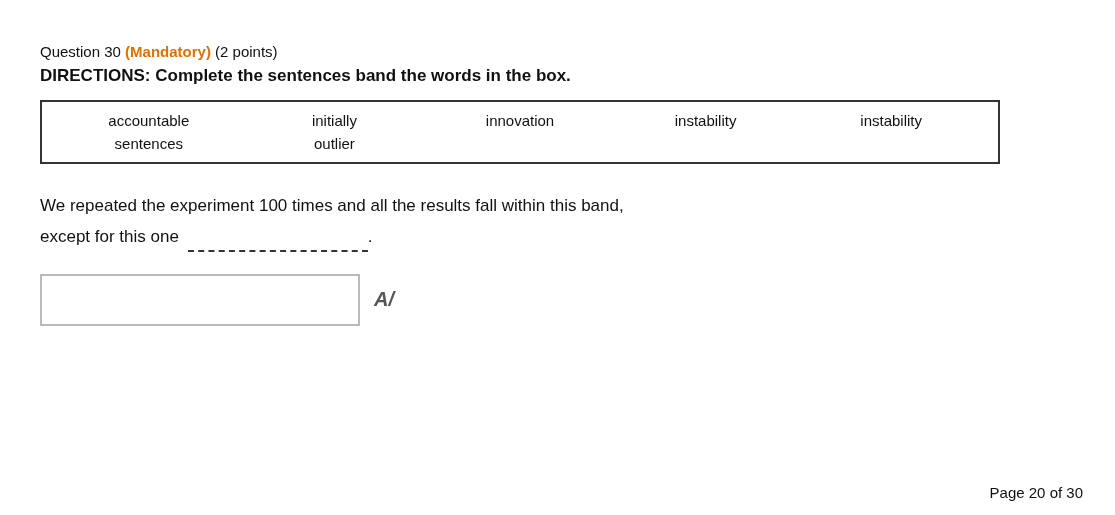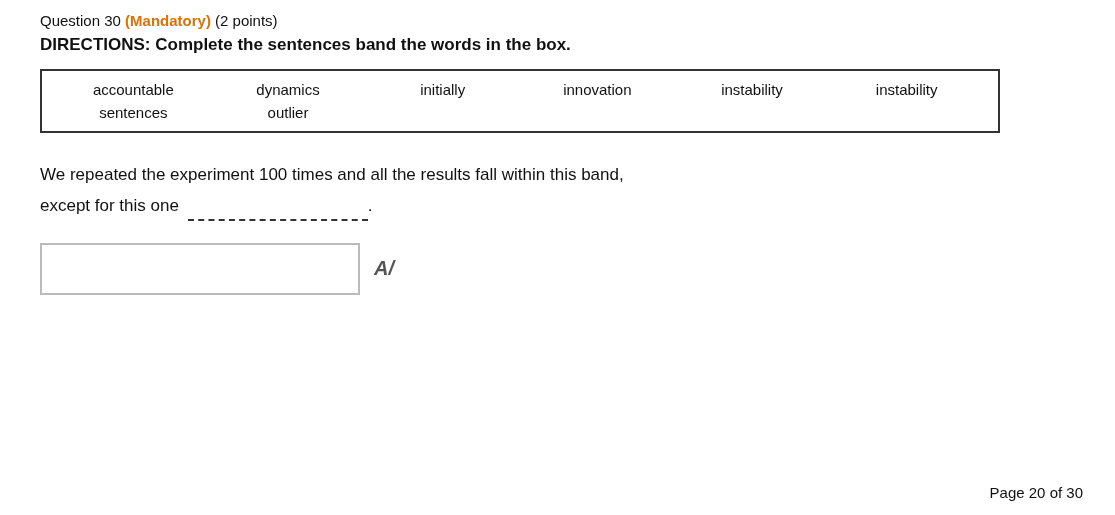--- a/index.html
+++ b/index.html
@@ -16,21 +16,21 @@
       overflow: hidden;
       display: flex;
       align-items: center;
       justify-content: center;
     }
 
     .page {
       background: #ffffff;
       width: 1115px;
       height: 515px;
-      padding: 12px 40px 20px 40px;
+      padding: 43px 40px 20px 40px;
       position: relative;
     }
 
     .question-header {
       font-size: 15px;
       margin-bottom: 6px;
       color: #111;
     }
 
     .question-header .mandatory {
@@ -48,21 +48,21 @@
     .word-box {
       border: 2px solid #333;
       padding: 10px 16px;
       display: inline-block;
       margin-bottom: 28px;
       width: 960px;
     }
 
     .word-box-grid {
       display: grid;
-      grid-template-columns: repeat(6, 1fr);
+      grid-template-columns: repeat(5, 1fr);
       row-gap: 6px;
       column-gap: 4px;
     }
 
     .word-item {
       font-size: 15px;
       color: #111;
       text-align: center;
     }
 
@@ -120,21 +120,20 @@
     <span>Question 30</span>
     <span class="mandatory">(Mandatory)</span>
     <span>(2 points)</span>
   </div>
 
   <div class="directions">DIRECTIONS: Complete the sentences band the words in the box.</div>
 
   <div class="word-box">
     <div class="word-box-grid">
       <div class="word-item">accountable</div>
-      <div class="word-item">dynamics</div>
       <div class="word-item">initially</div>
       <div class="word-item">innovation</div>
       <div class="word-item">instability</div>
       <div class="word-item">instability</div>
       <div class="word-item">sentences</div>
       <div class="word-item">outlier</div>
     </div>
   </div>
 
   <div class="sentence-block">

